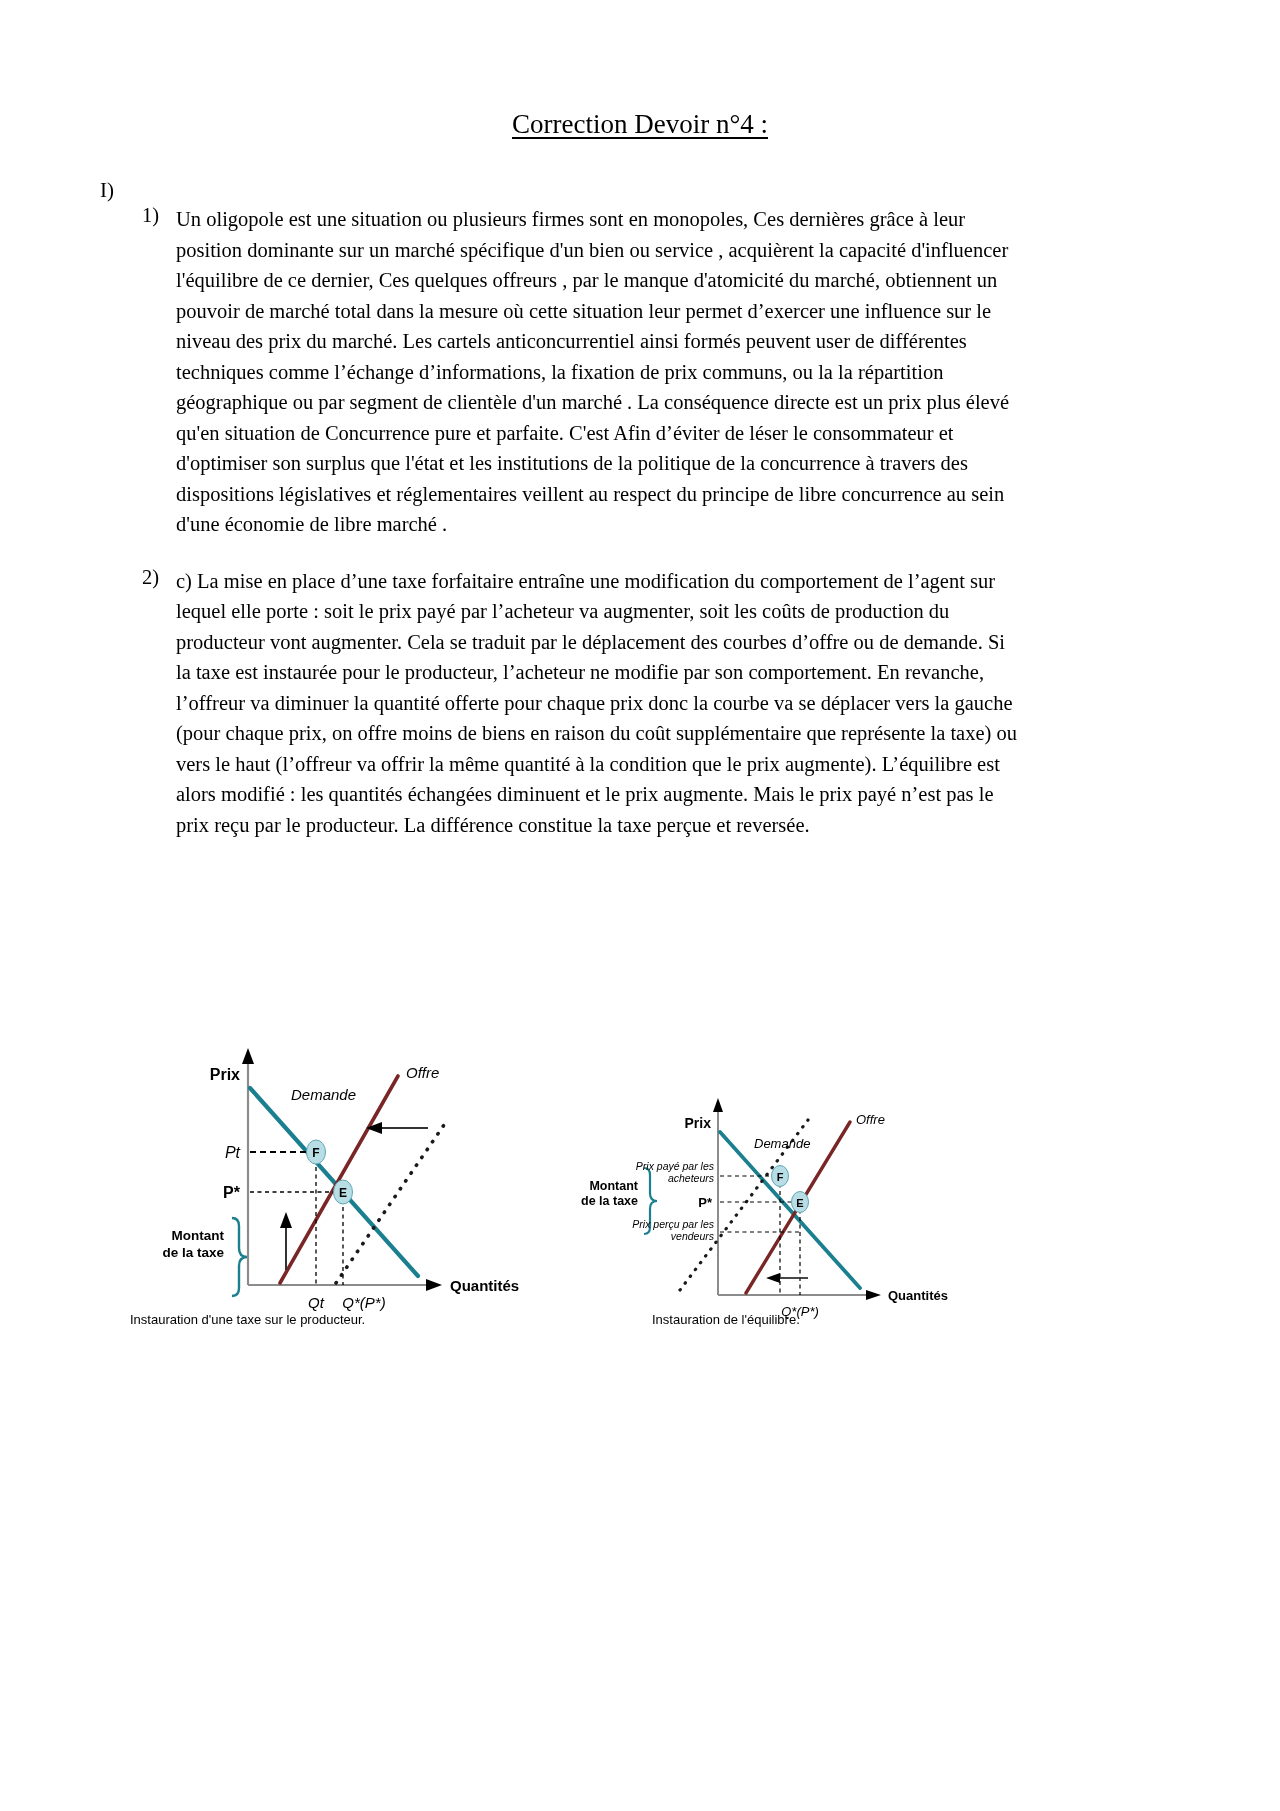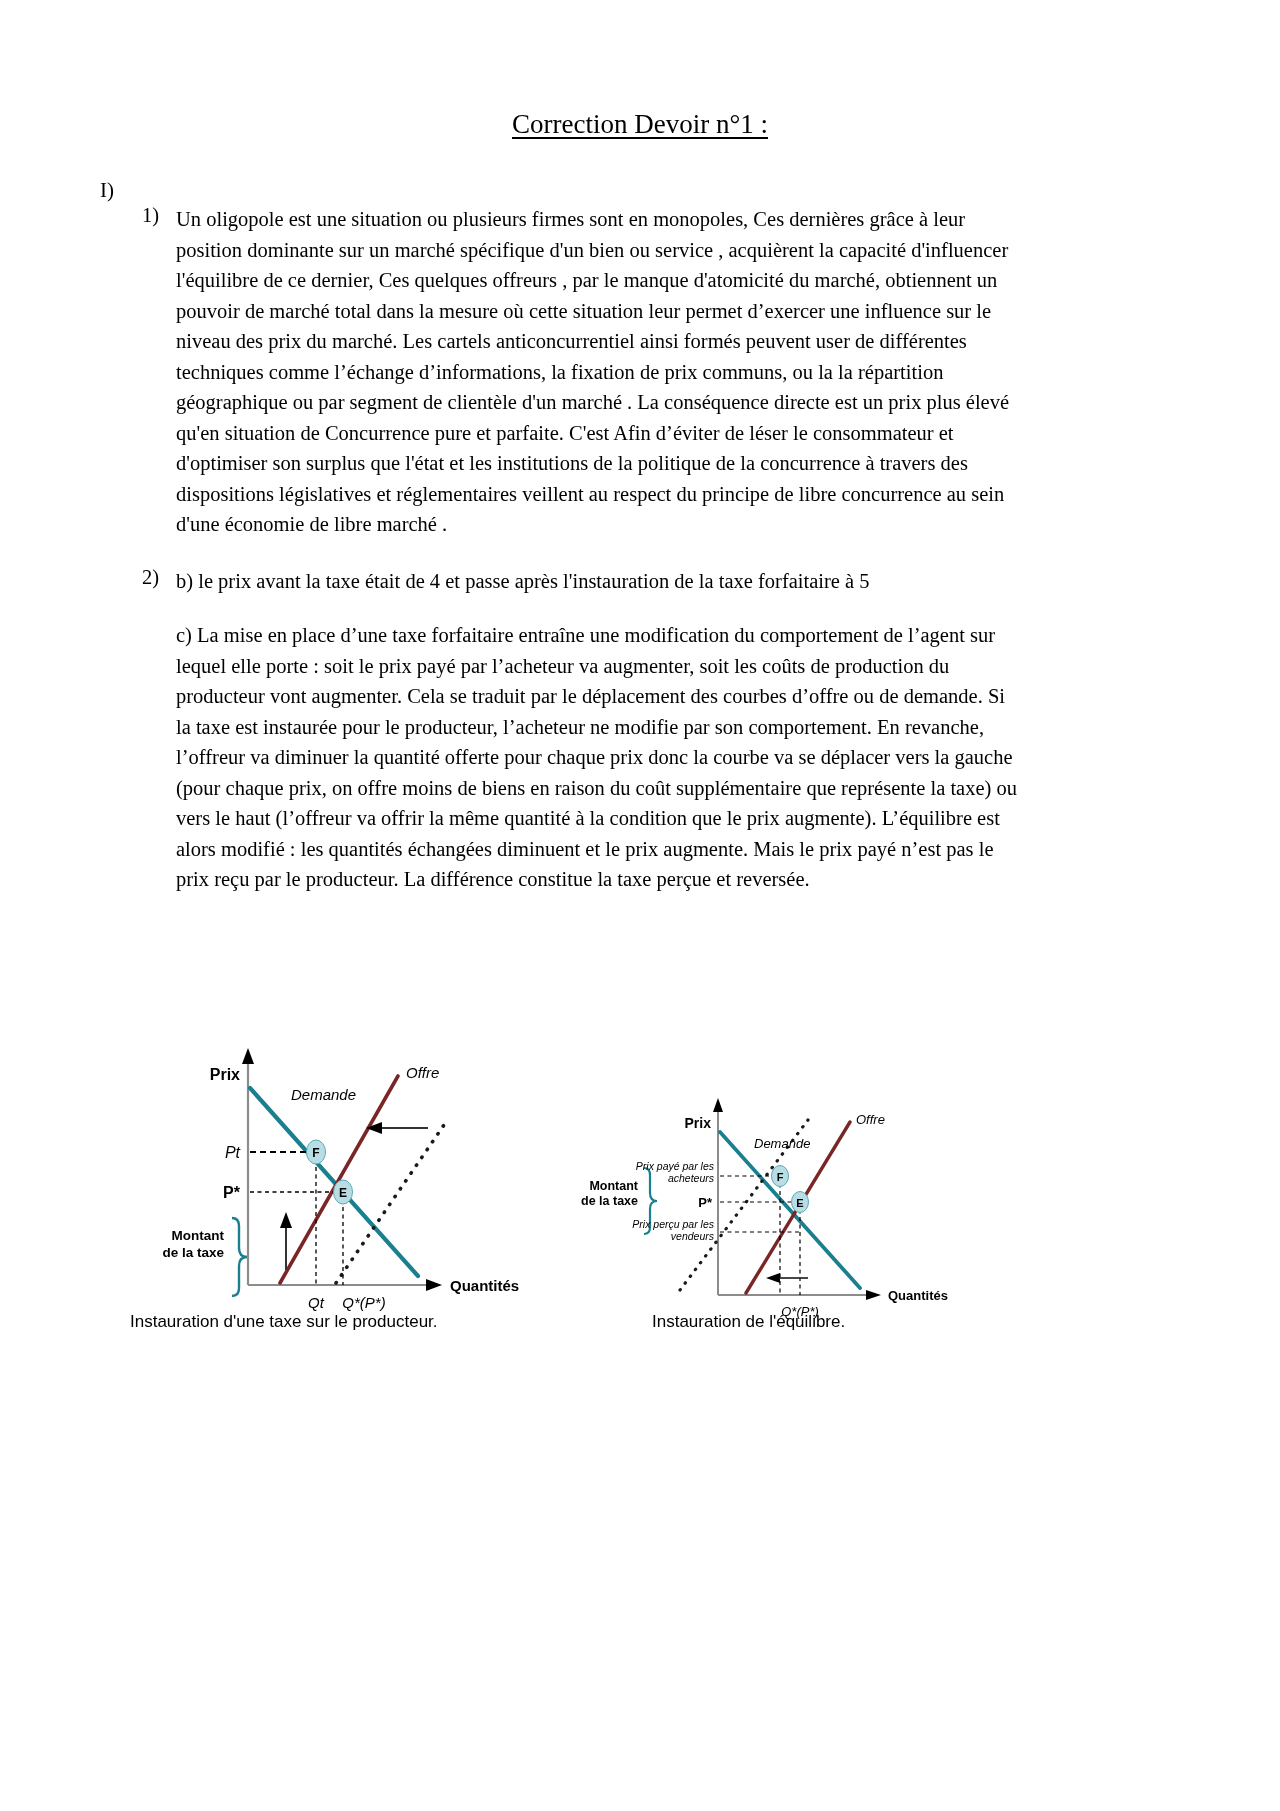--- a/index.html
+++ b/index.html
@@ -82,21 +82,21 @@
     height: 340px;
   }
   .figure {
     position: absolute;
   }
   .fig-left { left: 128px; top: 10px; width: 430px; height: 330px; }
   .fig-right { left: 568px; top: 60px; width: 400px; height: 280px; }
   .fig-caption {
     position: absolute;
     font-family: "Liberation Sans", "DejaVu Sans", sans-serif;
-    font-size: 17px;
+    font-size: 13px;
     color: #000;
     white-space: nowrap;
   }
   .cap-left { left: 130px; top: 1312px; }
   .cap-right { left: 652px; top: 1312px; }
   svg { display: block; }
   .svg-txt-bold {
     font-family: "Liberation Sans", "DejaVu Sans", sans-serif;
     font-weight: bold;
     fill: #000;
@@ -105,37 +105,36 @@
     font-family: "Liberation Sans", "DejaVu Sans", sans-serif;
     font-style: italic;
     fill: #000;
   }
 </style>
 </head>
 <body>
 
 <div class="page">
 
-  <h1 class="doc-title"><span class="ul">Correction Devoir n°1 :</span></h1>
+  <h1 class="doc-title"><span class="ul">Correction Devoir n°4 :</span></h1>
 
   <div class="section-roman">I)</div>
 
   <div class="content">
 
     <div class="num-item">
       <div class="num-marker">1)</div>
       <div class="num-body">
         <p>Un oligopole est une situation ou plusieurs firmes sont en monopoles, Ces dernières grâce à leur position dominante sur un marché spécifique d'un bien ou service , acquièrent la capacité d'influencer l'équilibre de ce dernier, Ces quelques offreurs , par le manque d'atomicité du marché, obtiennent un pouvoir de marché total  dans la mesure où cette situation leur permet d’exercer une influence sur le niveau des prix du marché. Les cartels anticoncurrentiel ainsi formés peuvent user de différentes techniques comme l’échange d’informations, la fixation de prix communs, ou la la répartition géographique ou par segment de clientèle d'un marché . La conséquence directe est un prix plus élevé qu'en situation de Concurrence pure et parfaite. C'est Afin d’éviter de léser le consommateur et d'optimiser son surplus que l'état et les institutions de la politique de la concurrence à travers des dispositions législatives et réglementaires  veillent au respect du principe de libre concurrence au sein d'une économie de libre marché .</p>
       </div>
     </div>
 
     <div class="num-item" style="margin-top:4px;">
       <div class="num-marker">2)</div>
       <div class="num-body">
-        <p>b) le prix avant la taxe était de 4 et passe après l'instauration de la taxe forfaitaire à 5</p>
         <p>c) La mise en place d’une taxe forfaitaire entraîne une modification du comportement de l’agent sur lequel elle porte : soit le prix payé par l’acheteur va augmenter, soit les coûts de production du producteur vont augmenter. Cela se traduit par le déplacement des courbes d’offre ou de demande. Si la taxe est instaurée pour le producteur, l’acheteur ne modifie par son comportement. En revanche, l’offreur va diminuer la quantité offerte pour chaque prix donc la courbe va se déplacer vers la gauche (pour chaque prix, on offre moins de biens en raison du coût supplémentaire que représente la taxe) ou vers le haut (l’offreur va offrir la même quantité à la condition que le prix augmente). L’équilibre est alors modifié : les quantités échangées diminuent et le prix augmente. Mais le prix payé n’est pas le prix reçu par le producteur. La différence constitue la taxe perçue et reversée.</p>
       </div>
     </div>
 
   </div>
 
   <div class="figures">
 
     <div class="figure fig-left">
       <svg width="430" height="300" viewBox="0 0 430 300">

